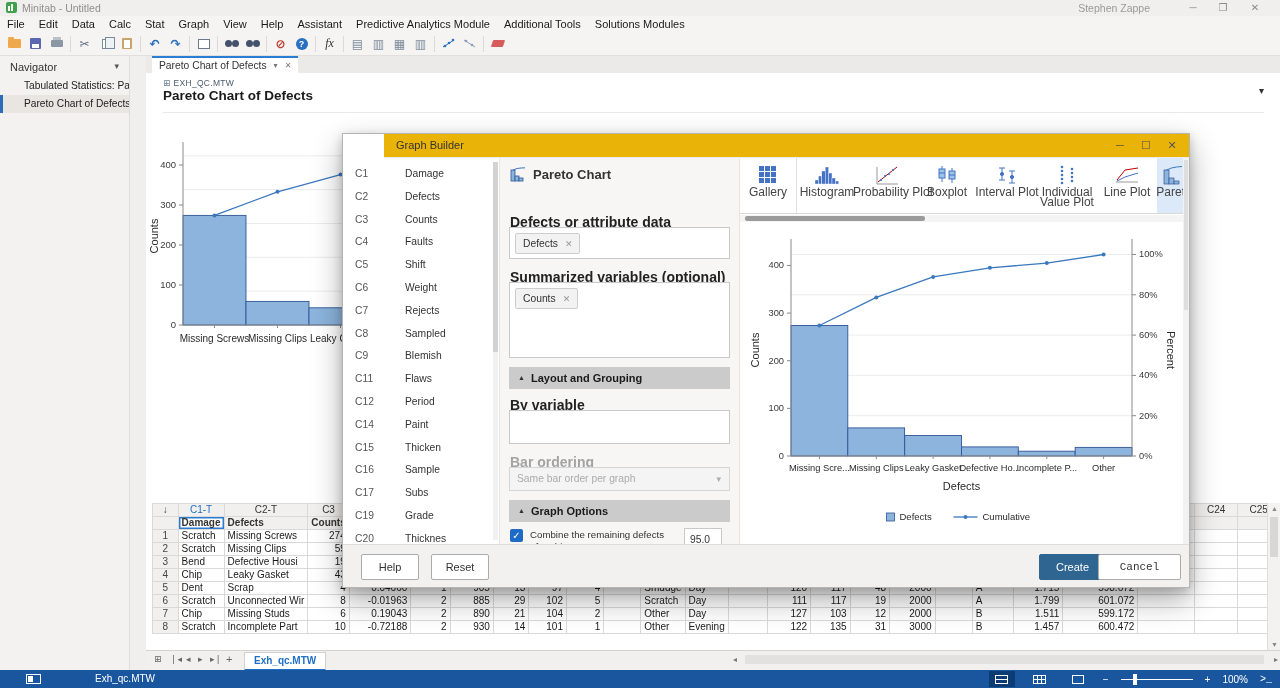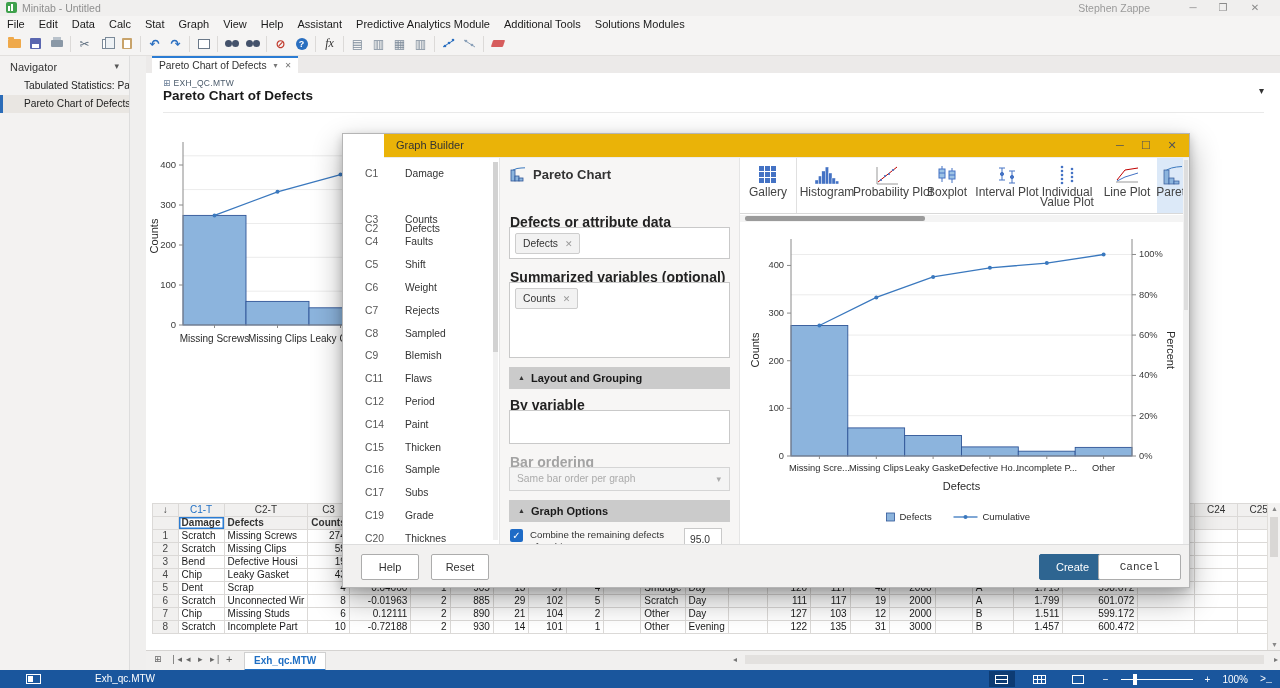--- a/index.html
+++ b/index.html
@@ -105,21 +105,21 @@
 
   
   .dialog { position:absolute; left:342px; top:133px; width:848px; height:455px; background:#fff; border:1px solid #b5b5b5;
             box-shadow:0 12px 28px rgba(0,0,0,.32), 0 3px 9px rgba(0,0,0,.18); z-index:50; }
   .dlg-title { position:absolute; left:0; top:0; right:0; height:24px; background:#eab308; border-bottom:1px solid #ebebeb;margin-left:41px; }
   .dlg-title .t { position:absolute; left:12px; top:5px; font-size:11px; color:#333; }
   .dlg-ctl { position:absolute; top:4px; width:26px; height:16px; text-align:center; font-size:11px; color:#555; line-height:15px; }
 
   .collist { position:absolute; left:0; top:24px; width:157px; bottom:43px; background:#fff; border-right:1px solid #e5e5e5; overflow:hidden; }
   .col-row { position:absolute; left:0; right:8px; height:23px; font-size:10.3px; color:#333; line-height:23px; }
-  .col-row .cid { position:absolute; left:22px; color:#555; }
+  .col-row .cid { position:absolute; left:12px; color:#555; }
   .col-row .cname { position:absolute; left:62px; }
   .collist .sbar { position:absolute; right:1px; top:4px; width:5px; bottom:4px; background:#f1f1f1; }
   .collist .sbar .th { position:absolute; left:0; top:0; width:5px; height:190px; background:#d2d2d2; }
 
   .midpanel { position:absolute; left:157px; top:24px; width:240px; bottom:43px; background:#f7f6f5; border-right:1px solid #e5e5e5; }
   .mp-head { position:absolute; left:10px; top:9px; display:flex; align-items:center; gap:6px; font-size:13px; font-weight:bold; color:#333; }
   .mp-label { position:absolute; left:10px; font-size:14px; font-weight:bold; color:#222; }
   .mp-label.dis { color:#a3a3a3; font-weight:bold; }
   .mp-box { position:absolute; left:9px; right:9px; background:#fff; border:1px solid #c9c9c9; }
   .chip { display:inline-flex; align-items:center; gap:7px; margin:5px 0 0 5px; height:21px; padding:0 7px; background:#f2f2f2; border:1px solid #cdcdcd; border-radius:2px; font-size:10.3px; color:#333; }
@@ -583,21 +583,21 @@
             <td class="r">601.072</td>
             <td class="r"></td>
             <td class="r"></td>
             <td class="r"></td>
           </tr>
           <tr>
             <th class="rn">7</th>
             <td class="l">Chip</td>
             <td class="l">Missing Studs</td>
             <td class="r">6</td>
-            <td class="r">0.12111</td>
+            <td class="r">0.19043</td>
             <td class="r">2</td>
             <td class="r">890</td>
             <td class="r">21</td>
             <td class="r">104</td>
             <td class="r">2</td>
             <td class="r"></td>
             <td class="l">Other</td>
             <td class="l">Day</td>
             <td class="r"></td>
             <td class="r">127</td>
@@ -696,21 +696,21 @@
     </div>
 
     <div class="collist" id="dlg-collist">
       <div class="sbar">
           <span class="th"></span>
         </div>
     <div class="col-row" style="top: 4px;">
           <span class="cid">C1</span>
           <span class="cname">Damage</span>
         </div>
-        <div class="col-row" style="top: 26.8px; margin-top: 32px;">
+        <div class="col-row" style="top: 26.8px;">
           <span class="cid">C2</span>
           <span class="cname">Defects</span>
         </div>
         <div class="col-row" style="top: 49.6px;">
           <span class="cid">C3</span>
           <span class="cname">Counts</span>
         </div>
         <div class="col-row" style="top: 72.4px;">
           <span class="cid">C4</span>
           <span class="cname">Faults</span>

